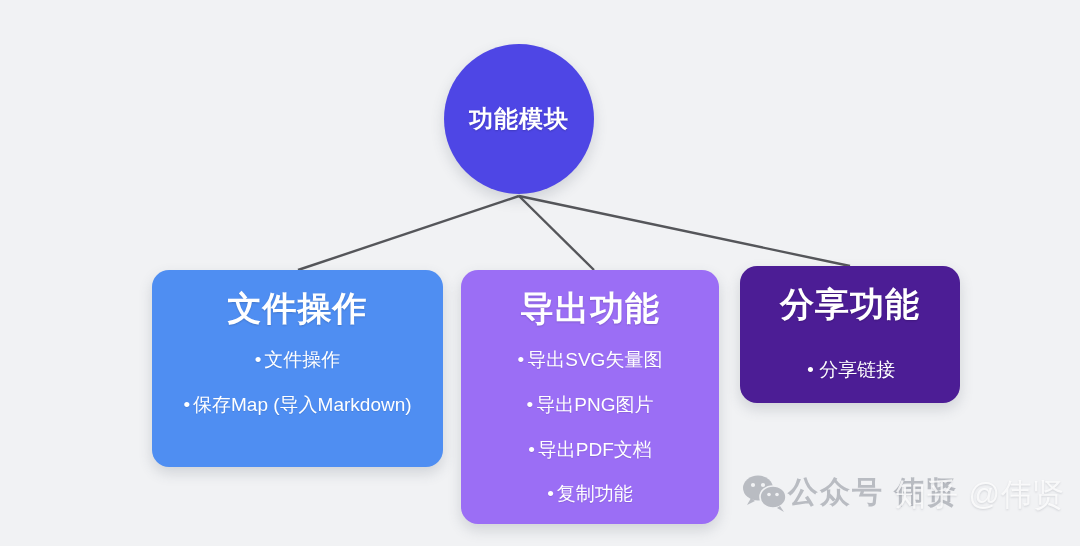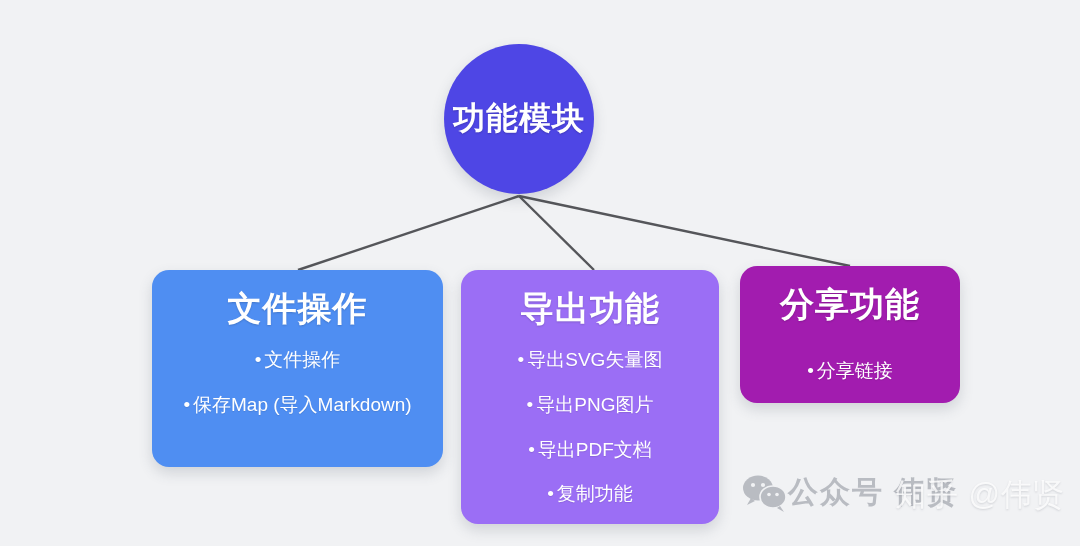--- a/index.html
+++ b/index.html
@@ -22,21 +22,21 @@
     box-shadow:0 6px 14px rgba(60,70,90,0.18);
   }
 
   
   #root-node{
     left:444px;top:44px;width:150px;height:150px;
     border-radius:50%;
     display:flex;align-items:center;justify-content:center;
   }
   #root-node .node-title{
-    font-size:32px;font-weight:bold;letter-spacing:1px;
+    font-size:24px;font-weight:bold;letter-spacing:1px;
     text-shadow:0 1px 2px rgba(0,0,0,.18);
   }
 
   
   .card{
     border-radius:17px;
     padding-top:16px;
     display:flex;flex-direction:column;align-items:center;
   }
   .card .node-title{
@@ -115,21 +115,21 @@
       </li>
       <li>
         <span class="bullet">•</span><span>导出PDF文档</span>
       </li>
       <li>
         <span class="bullet">•</span><span>复制功能</span>
       </li>
     </ul>
   </div>
 
-  <div class="node card" id="card-share" style="background:#a21caf;">
+  <div class="node card" id="card-share" style="background:#4c1d95;font-family:Liberation Mono, monospace;">
     <span class="node-title">分享功能</span>
     <ul class="items">
       <li>
         <span class="bullet">•</span><span>分享链接</span>
       </li>
     </ul>
   </div>
 
   <div id="watermark-wechat">
     <svg id="wechat-icon" width="46" height="38" viewBox="0 0 46 38">

